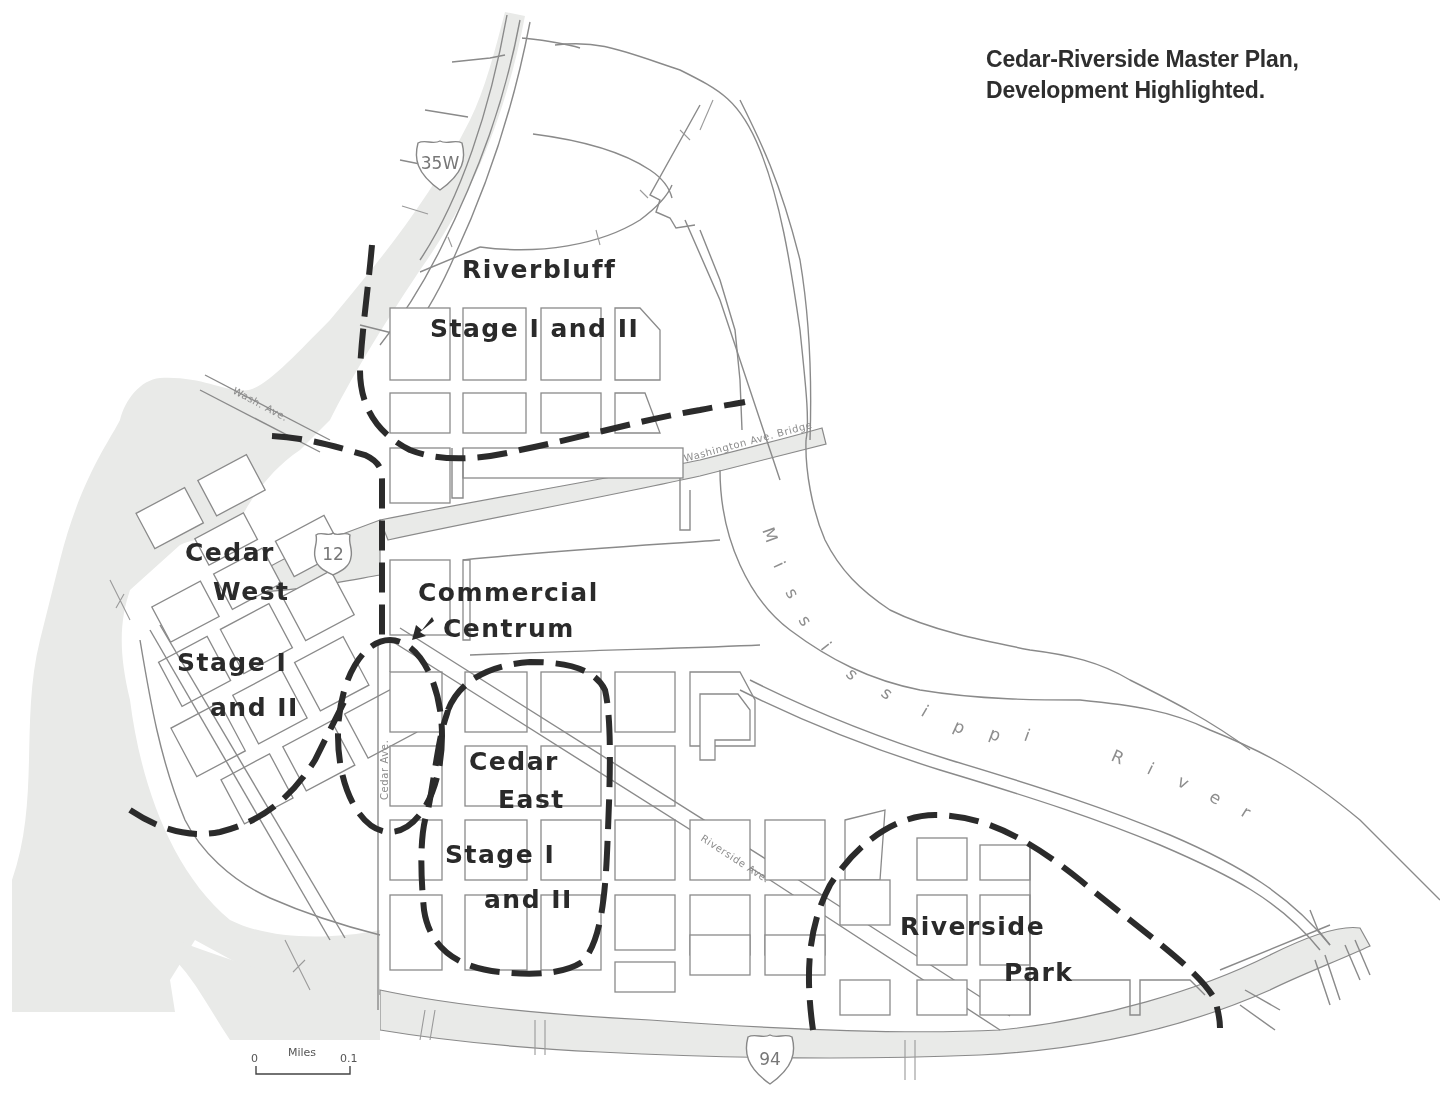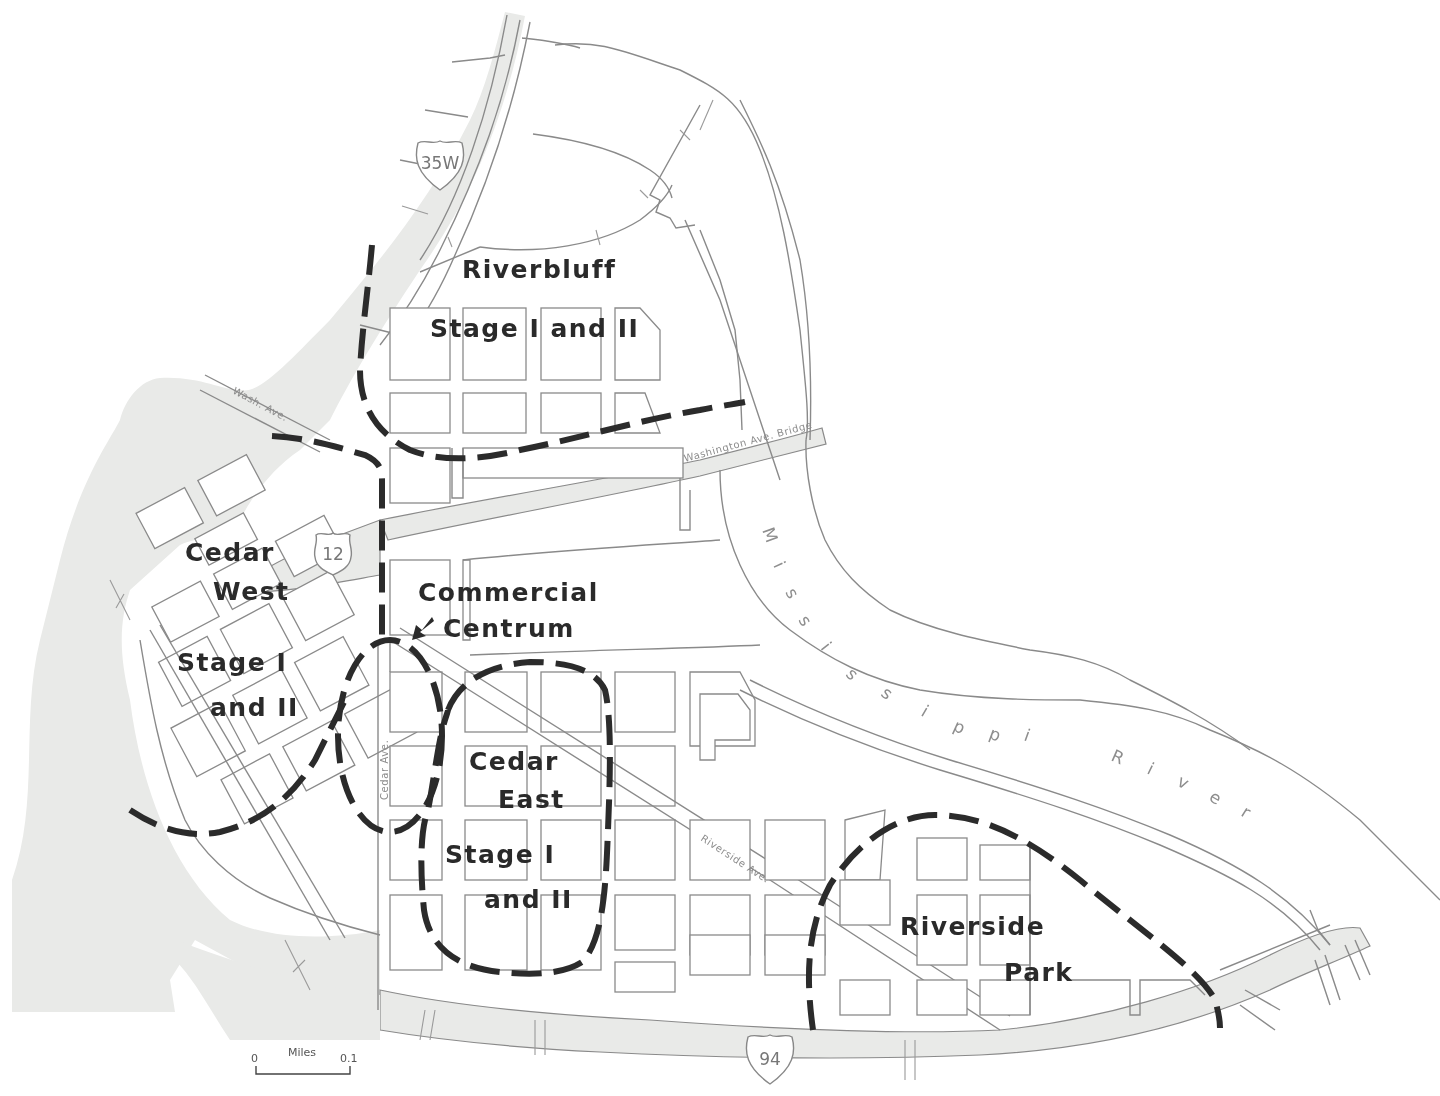--- a/index.html
+++ b/index.html
@@ -255,13 +255,15 @@
 
   <g>
     <text class="scale-text" x="251" y="1062">0</text>
     <text class="scale-text" x="288" y="1056">Miles</text>
     <text class="scale-text" x="340" y="1062">0.1</text>
     <path d="M256,1066 L256,1074 L350,1074 L350,1066" fill="none" stroke="#444444" stroke-width="1.4"></path>
   </g>
 </svg>
 
 <div class="title">
+  <div>Cedar-Riverside Master Plan,</div>
+  <div>Development Highlighted.</div>
 </div>
 
 </body></html>

